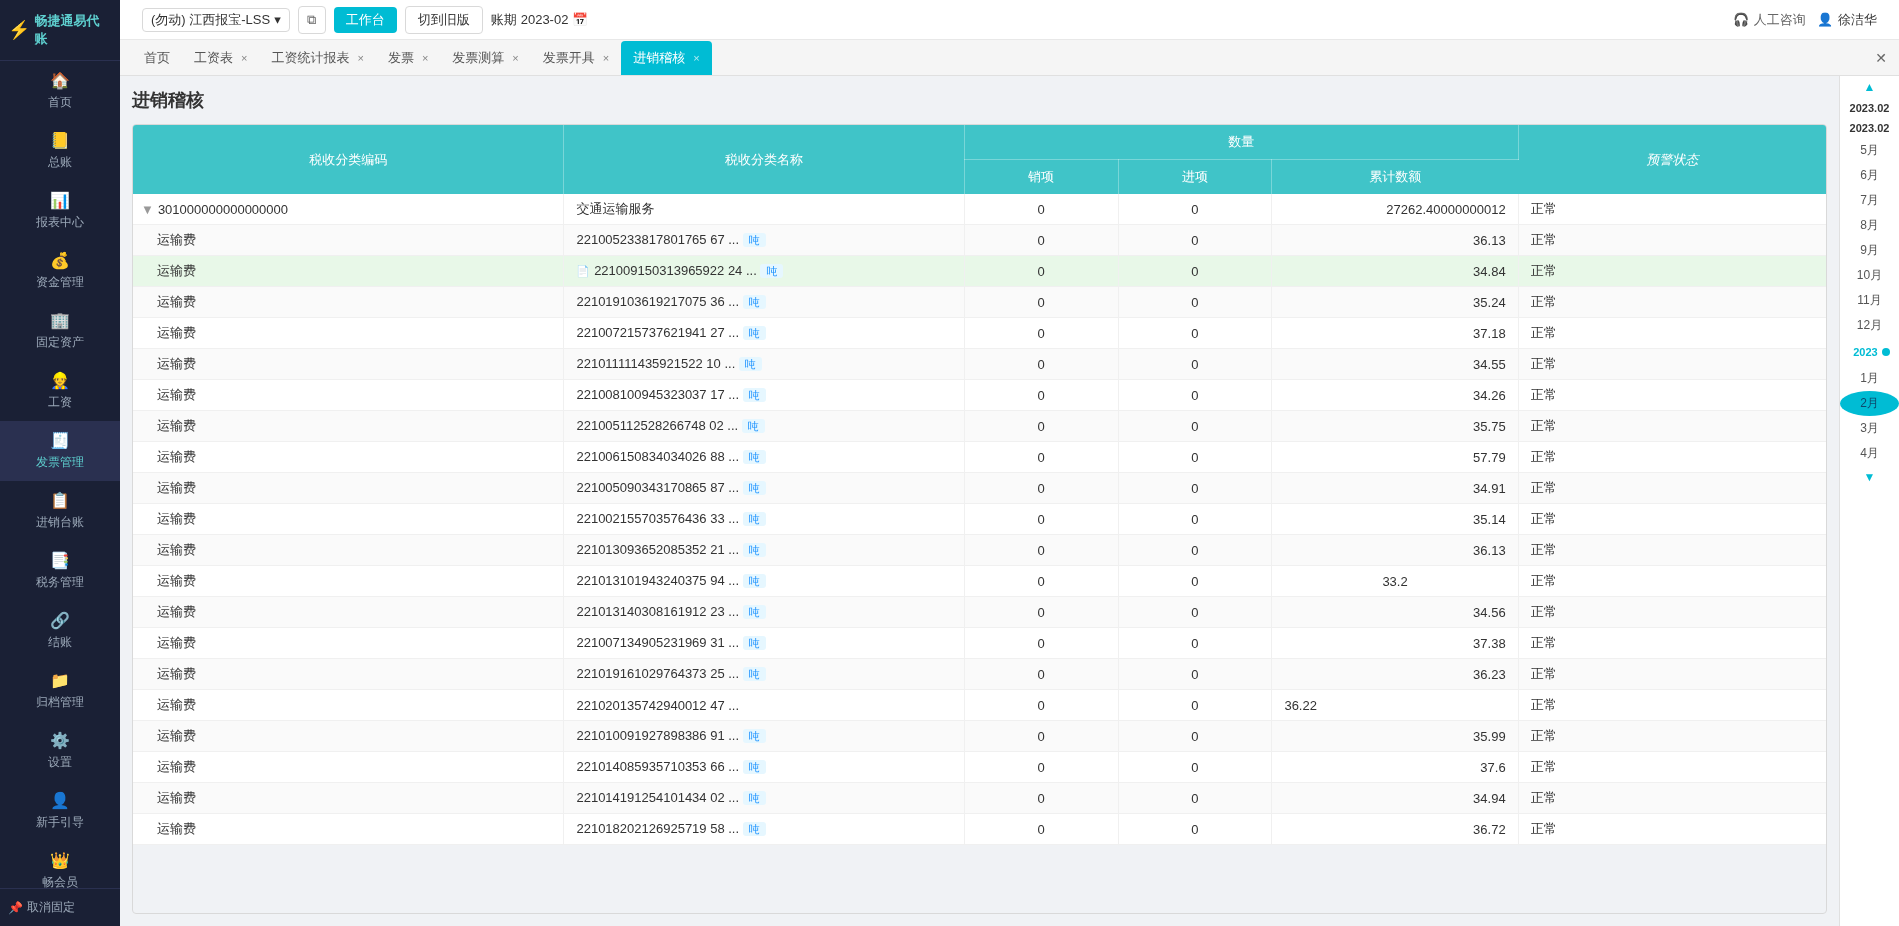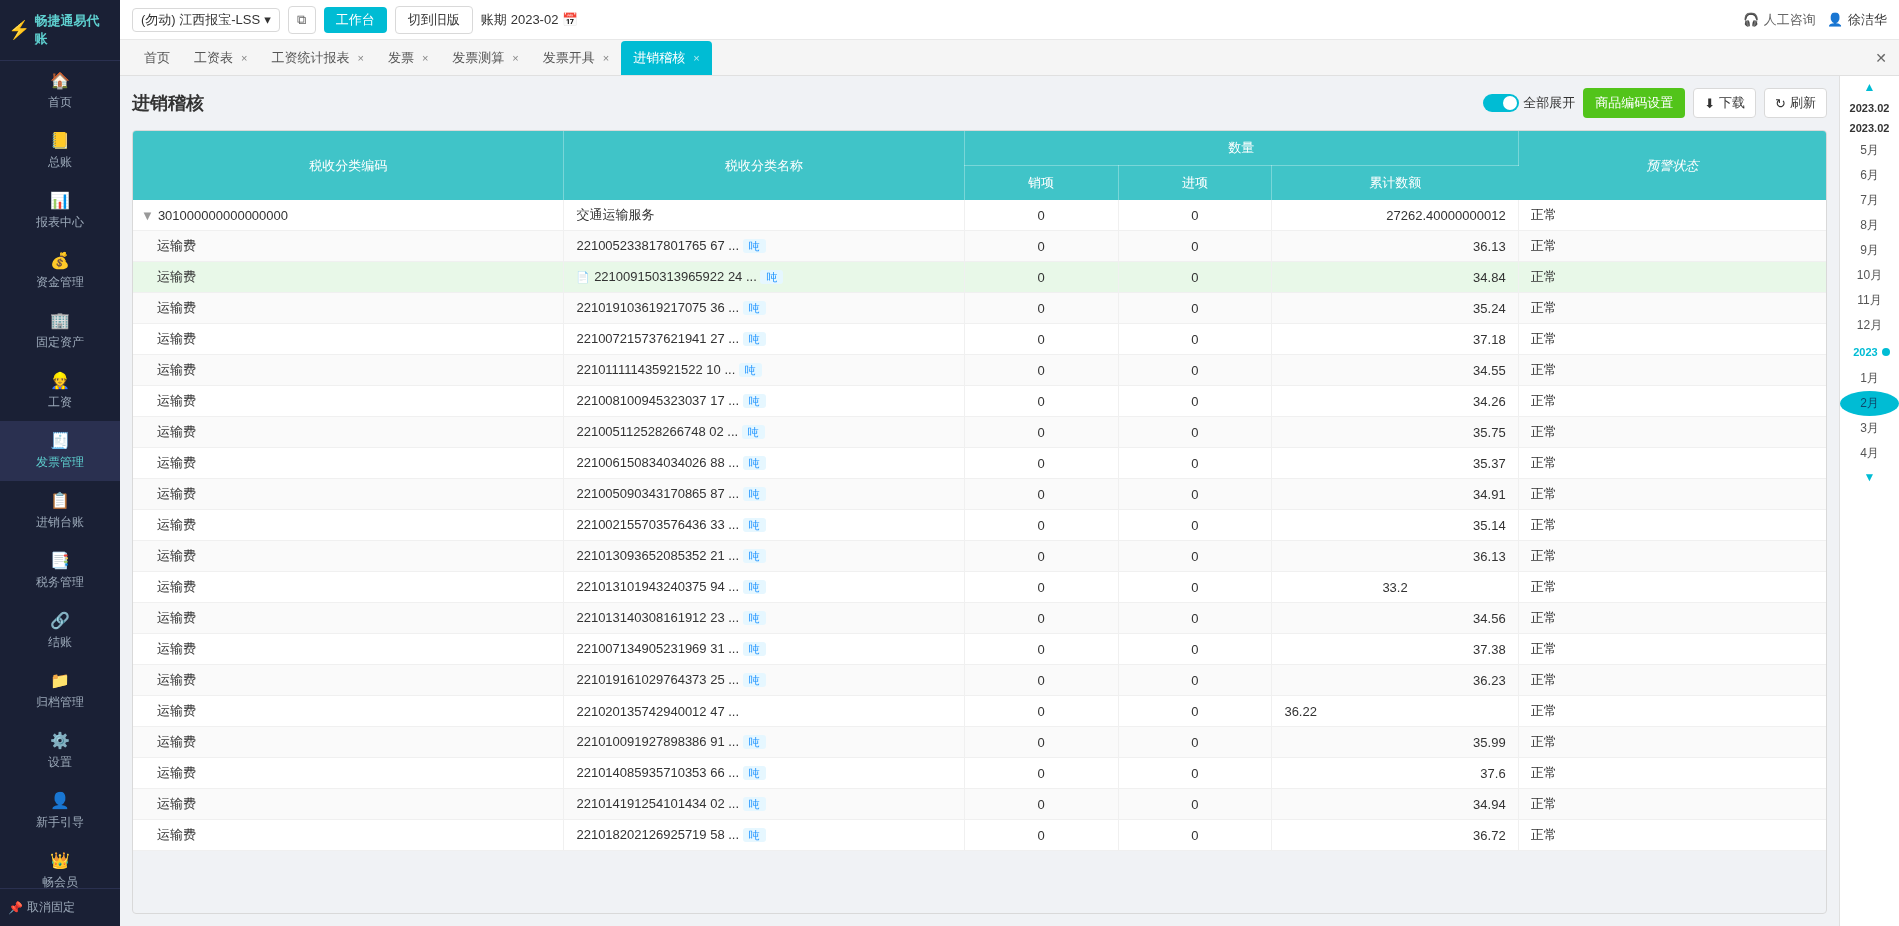--- a/index.html
+++ b/index.html
@@ -12,21 +12,21 @@
     .sidebar-nav { flex: 1; overflow-y: auto; }
     .sidebar-item { display: flex; flex-direction: column; align-items: center; padding: 10px 8px; cursor: pointer; color: #9ba8b8; font-size: 12px; gap: 4px; }
     .sidebar-item.active { background: #2a3050; color: #5ecfcf; }
     .sidebar-item .icon { font-size: 16px; }
     .sidebar-bottom { padding: 10px 8px; border-top: 1px solid #2a3050; display: flex; align-items: center; gap: 4px; cursor: pointer; color: #9ba8b8; font-size: 12px; }
 
     
     .main-area { flex: 1; display: flex; flex-direction: column; overflow: hidden; }
 
     
-    .topbar { background: #fff; height: 40px; display: flex; align-items: center; padding: 0 12px; gap: 8px; border-bottom: 1px solid #e8e8e8; flex-shrink: 0; }
+    .topbar { background: #fff; height: 40px; display: flex; align-items: center; padding: 0 22px; gap: 8px; border-bottom: 1px solid #e8e8e8; flex-shrink: 0; }
     .topbar-company { display: flex; align-items: center; gap: 4px; font-size: 13px; color: #333; cursor: pointer; border: 1px solid #d9d9d9; border-radius: 4px; padding: 2px 8px; }
     .topbar-copy-btn { width: 28px; height: 28px; display: flex; align-items: center; justify-content: center; border: 1px solid #d9d9d9; border-radius: 4px; cursor: pointer; color: #666; }
     .topbar-workspace { background: #00bcd4; color: #fff; padding: 4px 12px; border-radius: 4px; cursor: pointer; font-size: 13px; }
     .topbar-switch { border: 1px solid #d9d9d9; border-radius: 4px; padding: 4px 12px; cursor: pointer; font-size: 13px; color: #333; }
     .topbar-period { display: flex; align-items: center; gap: 4px; font-size: 13px; color: #333; }
     .topbar-right { margin-left: auto; display: flex; align-items: center; gap: 12px; }
     .topbar-service { display: flex; align-items: center; gap: 4px; color: #666; cursor: pointer; font-size: 13px; }
     .topbar-user { display: flex; align-items: center; gap: 4px; color: #333; cursor: pointer; font-size: 13px; }
 
     
@@ -204,35 +204,20 @@
       <span class="close">×</span>
     </div>
     <span class="tab-close-main">✕</span>
   </div>
 
   <div class="content">
     <div class="page-content">
 
       <div class="page-header">
         <span class="page-title">进销稽核</span>
-        <div class="page-actions">
-          <div class="toggle-expand">
-            <div class="toggle-switch"></div>
-            <span>全部展开</span>
-          </div>
-          <button class="btn-setting">商品编码设置</button>
-          <button class="btn-download">
-            <span>⬇</span>
-            <span>下载</span>
-          </button>
-          <button class="btn-refresh">
-            <span>↻</span>
-            <span>刷新</span>
-          </button>
-        </div>
       </div>
 
       <div class="table-wrapper">
         <table>
           <thead>
             <tr>
               <th rowspan="2" style="width:280px;">税收分类编码</th>
               <th rowspan="2" style="width:260px;margin-top:40px;">税收分类名称</th>
               <th colspan="3" style="border-bottom:1px solid rgba(255,255,255,0.3);">数量</th>
               <th rowspan="2" style="width:200px;font-style:italic;">预警状态</th>
@@ -308,21 +293,21 @@
         <td style="text-align:center;">0</td>
         <td style="text-align:center;">0</td>
         <td style="text-align:right;">35.75</td>
         <td>正常</td>
       </tr>
               <tr class="child-row">
         <td style="padding-left:24px;">运输费</td>
         <td>221006150834034026 88 ... <span class="tag-wu">吨</span></td>
         <td style="text-align:center;">0</td>
         <td style="text-align:center;">0</td>
-        <td style="text-align:right;">35.37</td>
+        <td style="text-align:right;">57.79</td>
         <td>正常</td>
       </tr>
               <tr class="child-row">
         <td style="padding-left:24px;">运输费</td>
         <td>221005090343170865 87 ... <span class="tag-wu">吨</span></td>
         <td style="text-align:center;">0</td>
         <td style="text-align:center;">0</td>
         <td style="text-align:right;">34.91</td>
         <td>正常</td>
       </tr>

